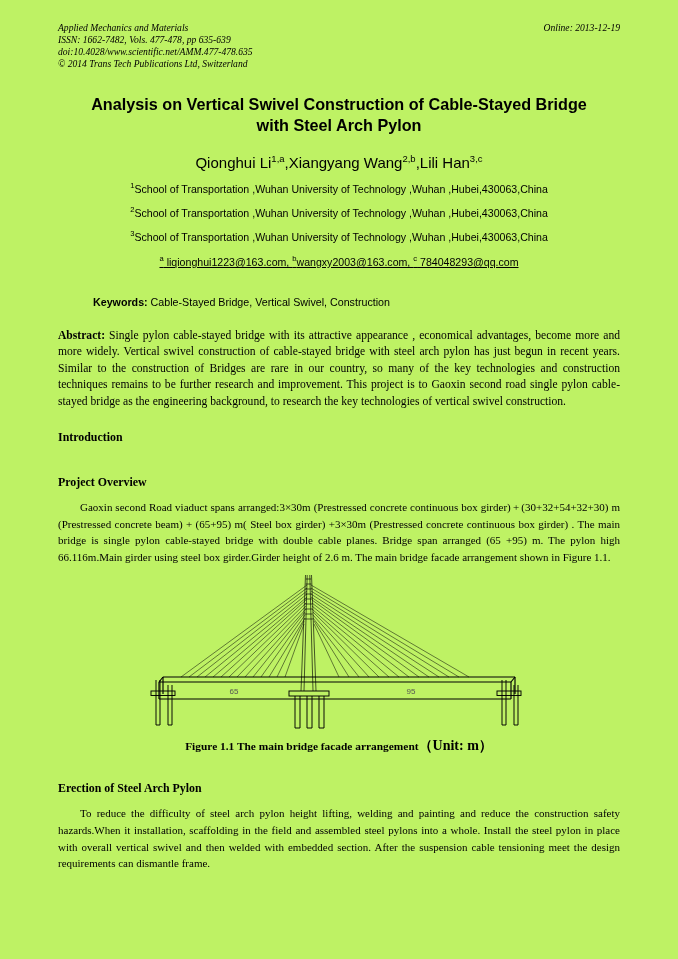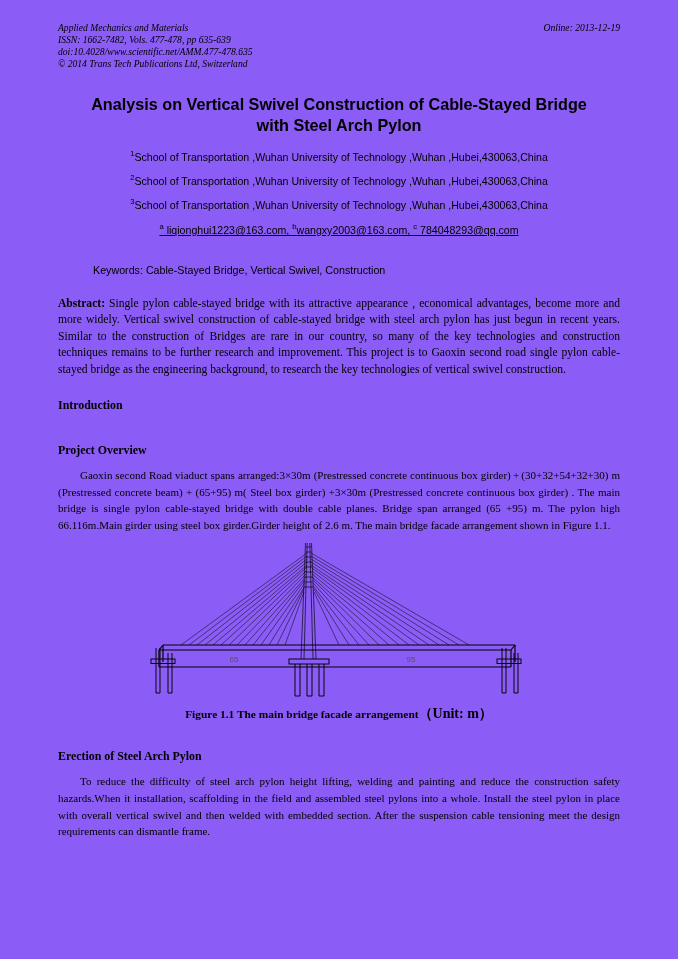--- a/index.html
+++ b/index.html
@@ -13,21 +13,21 @@
     position: relative;
     font-family: "Liberation Serif", serif;
     color: #000000;
     overflow: hidden;
   }
   .page {
     position: absolute;
     left: 0; top: 0;
     width: 678px;
     height: 959px;
-    background: #8b5cf6;
+    background: #bef264;
   }
   .content {
     position: absolute;
     left: 58px;
     top: 22px;
     width: 562px;
   }
 
   
   .journal-header {
@@ -88,21 +88,21 @@
   }
   .emails sup { font-size: 7.6px; vertical-align: super; line-height: 0; }
 
   
   .keywords {
     font-family: "Liberation Sans", sans-serif;
     font-size: 10.7px;
     margin-top: 26px;
     line-height: 14px;
   }
-  .keywords .kw-label { font-weight: normal; padding-left: 35px; }
+  .keywords .kw-label { font-weight: bold; padding-left: 35px; }
 
   
   .abstract {
     font-family: "Liberation Serif", serif;
     font-size: 11.6px;
     line-height: 16.4px;
     text-align: justify;
     margin-top: 19px;
   }
   .abstract .ab-label { font-weight: bold; }
@@ -154,20 +154,21 @@
     <div class="journal-header">
       <span class="jh-line">Applied Mechanics and Materials</span>
       <span class="jh-line">ISSN: 1662-7482, Vols. 477-478, pp 635-639</span>
       <span class="jh-line">doi:10.4028/www.scientific.net/AMM.477-478.635</span>
       <span class="jh-line">© 2014 Trans Tech Publications Ltd, Switzerland</span>
       <span class="online-date">Online: 2013-12-19</span>
     </div>
 
     <div class="paper-title">Analysis on Vertical Swivel Construction of Cable-Stayed Bridge with Steel Arch Pylon</div>
 
+    <div class="authors"><span>Qionghui Li</span><sup>1,a</sup><span>,Xiangyang Wang</span><sup>2,b</sup><span>,Lili Han</span><sup>3,c</sup></div>
 
     <div class="affiliation"><sup>1</sup><span>School of Transportation ,Wuhan University of Technology ,Wuhan ,Hubei,430063,China</span></div>
     <div class="affiliation"><sup>2</sup><span>School of Transportation ,Wuhan University of Technology ,Wuhan ,Hubei,430063,China</span></div>
     <div class="affiliation"><sup>3</sup><span>School of Transportation ,Wuhan University of Technology ,Wuhan ,Hubei,430063,China</span></div>
 
     <div class="emails"><sup>a</sup><span> liqionghui1223@163.com, </span><sup>b</sup><span>wangxy2003@163.com, </span><sup>c</sup><span> 784048293@qq.com</span></div>
 
     <div class="keywords"><span class="kw-label">Keywords:</span><span> Cable-Stayed Bridge, Vertical Swivel, Construction</span></div>
 
     <div class="abstract"><span class="ab-label">Abstract:</span><span>  Single pylon cable-stayed bridge with its attractive appearance , economical advantages, become more and more widely. Vertical swivel construction of cable-stayed bridge with steel arch pylon has just begun in recent years. Similar to the construction of Bridges are rare in our country, so many of the key technologies and construction techniques remains to be further research and improvement. This project is to Gaoxin second road single pylon cable-stayed bridge as the engineering background, to research the key technologies of vertical swivel construction.</span></div>

